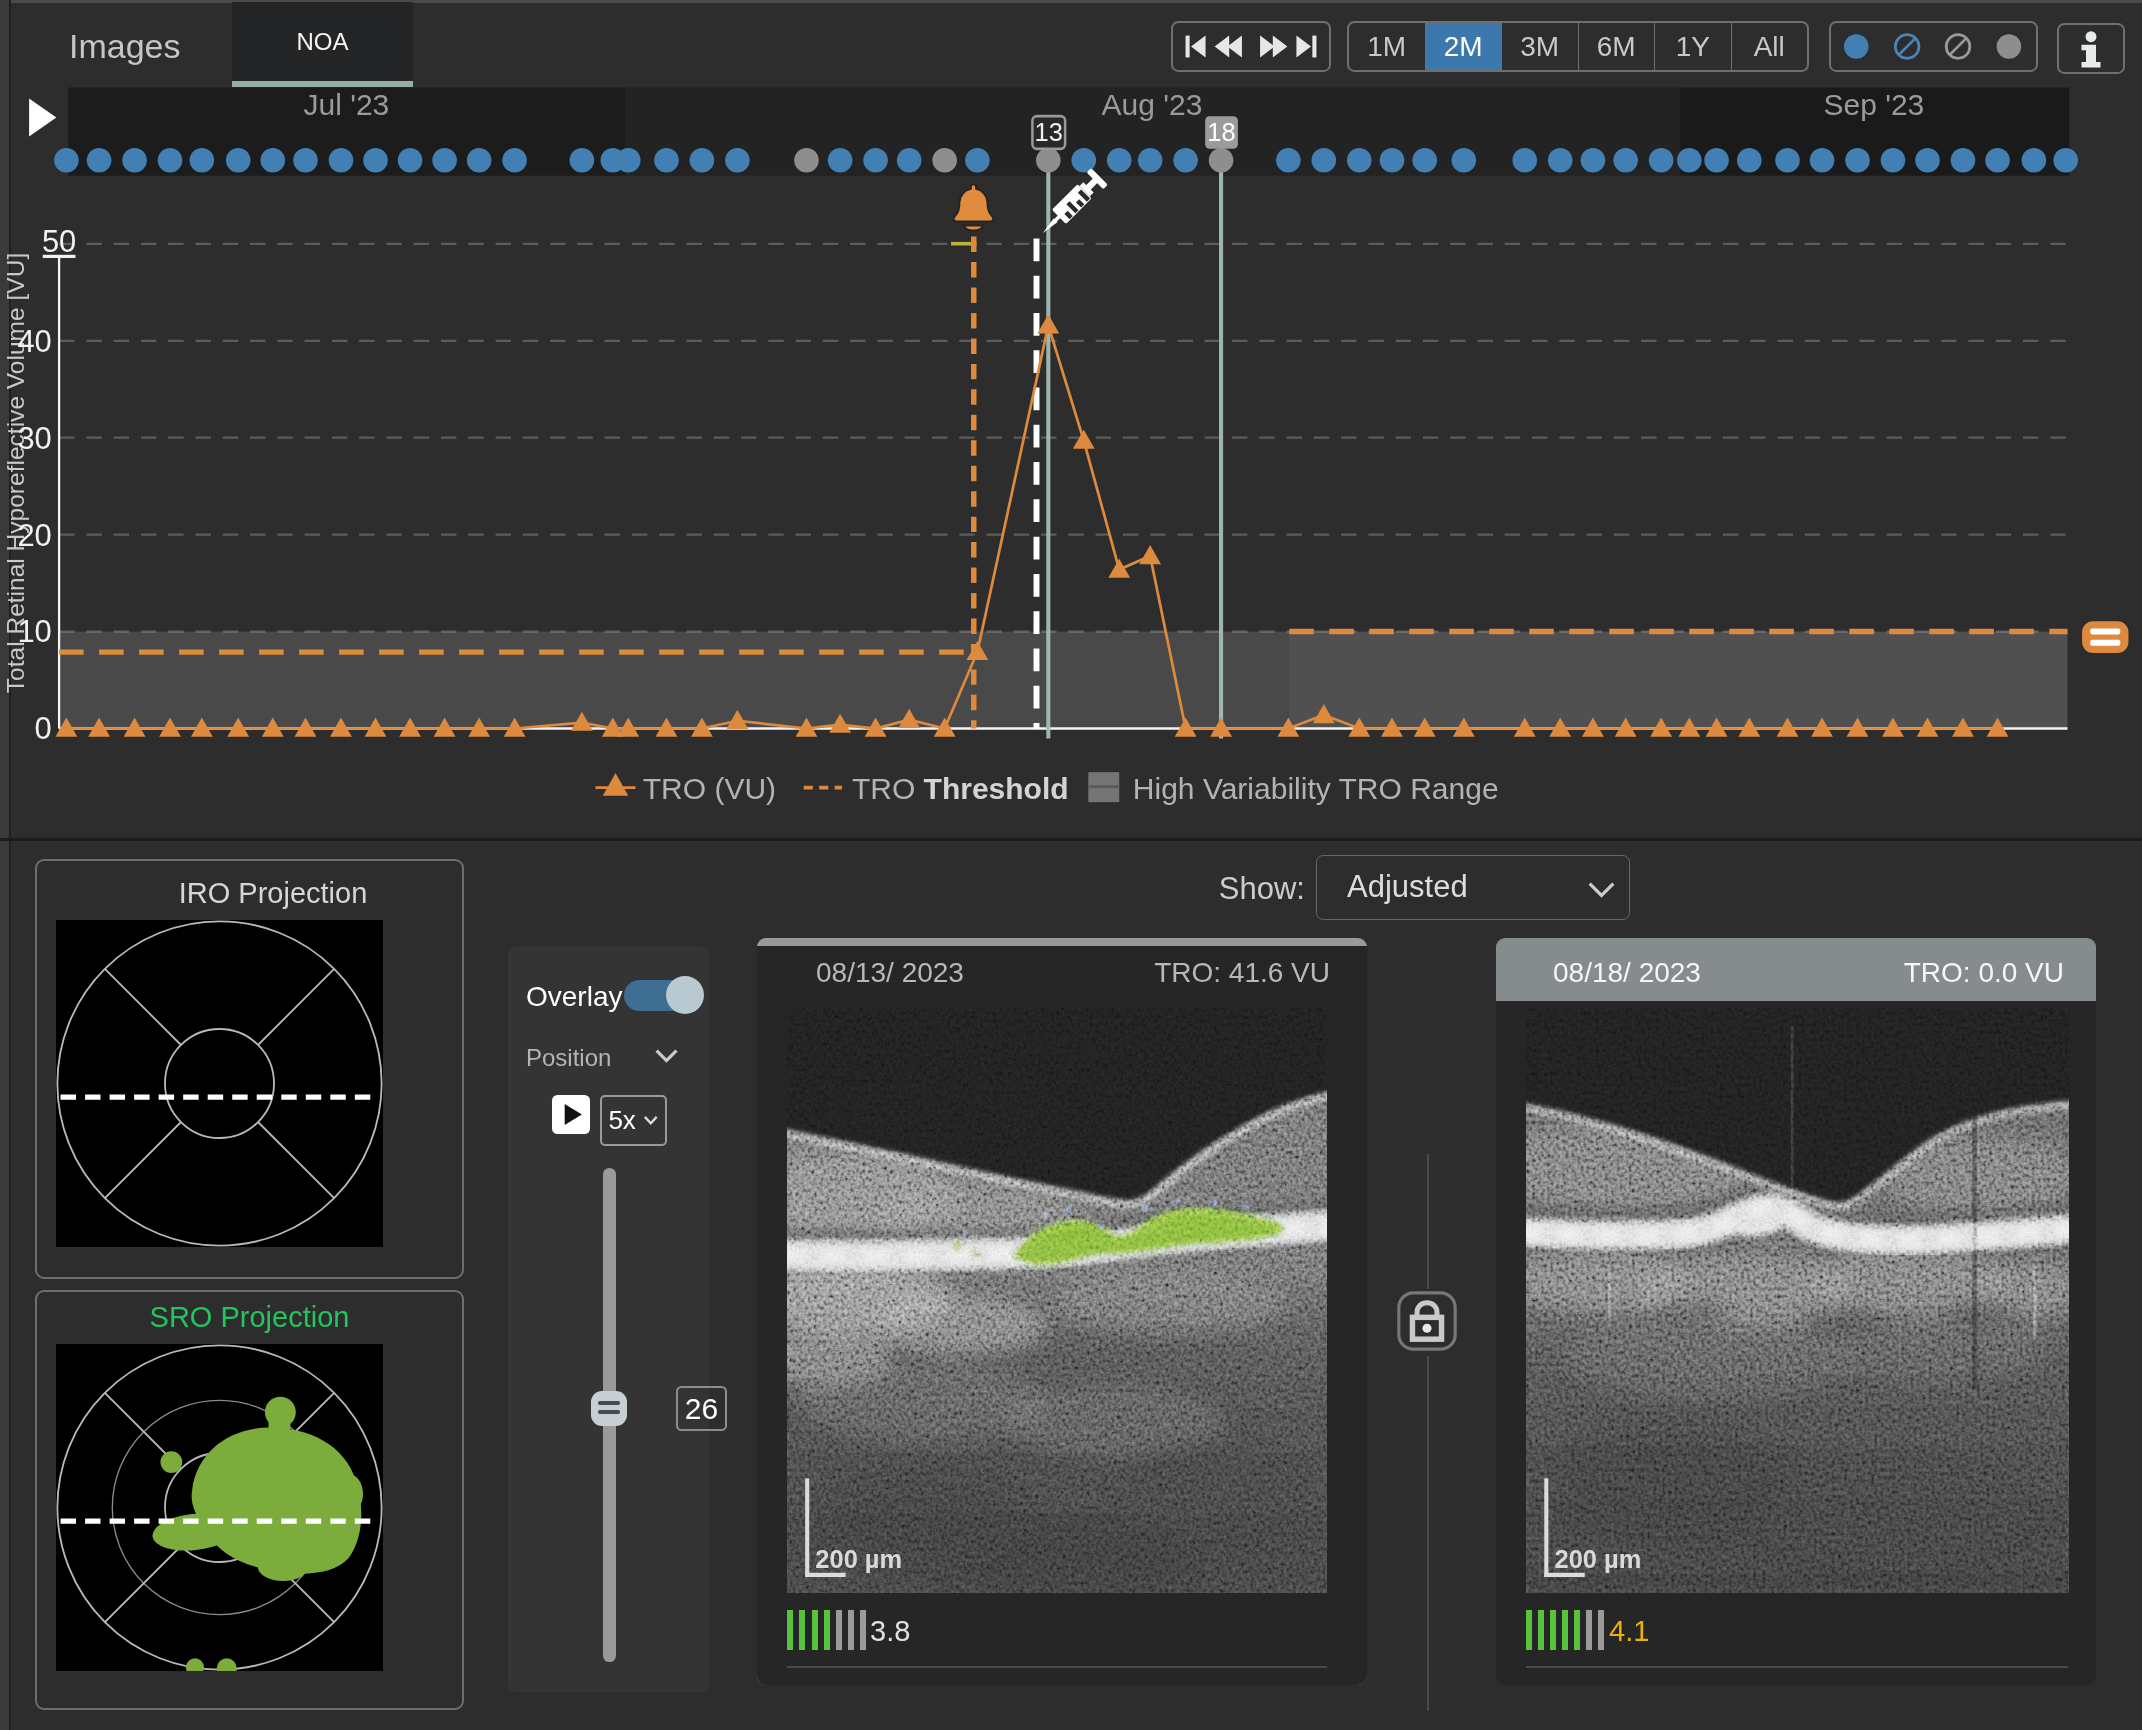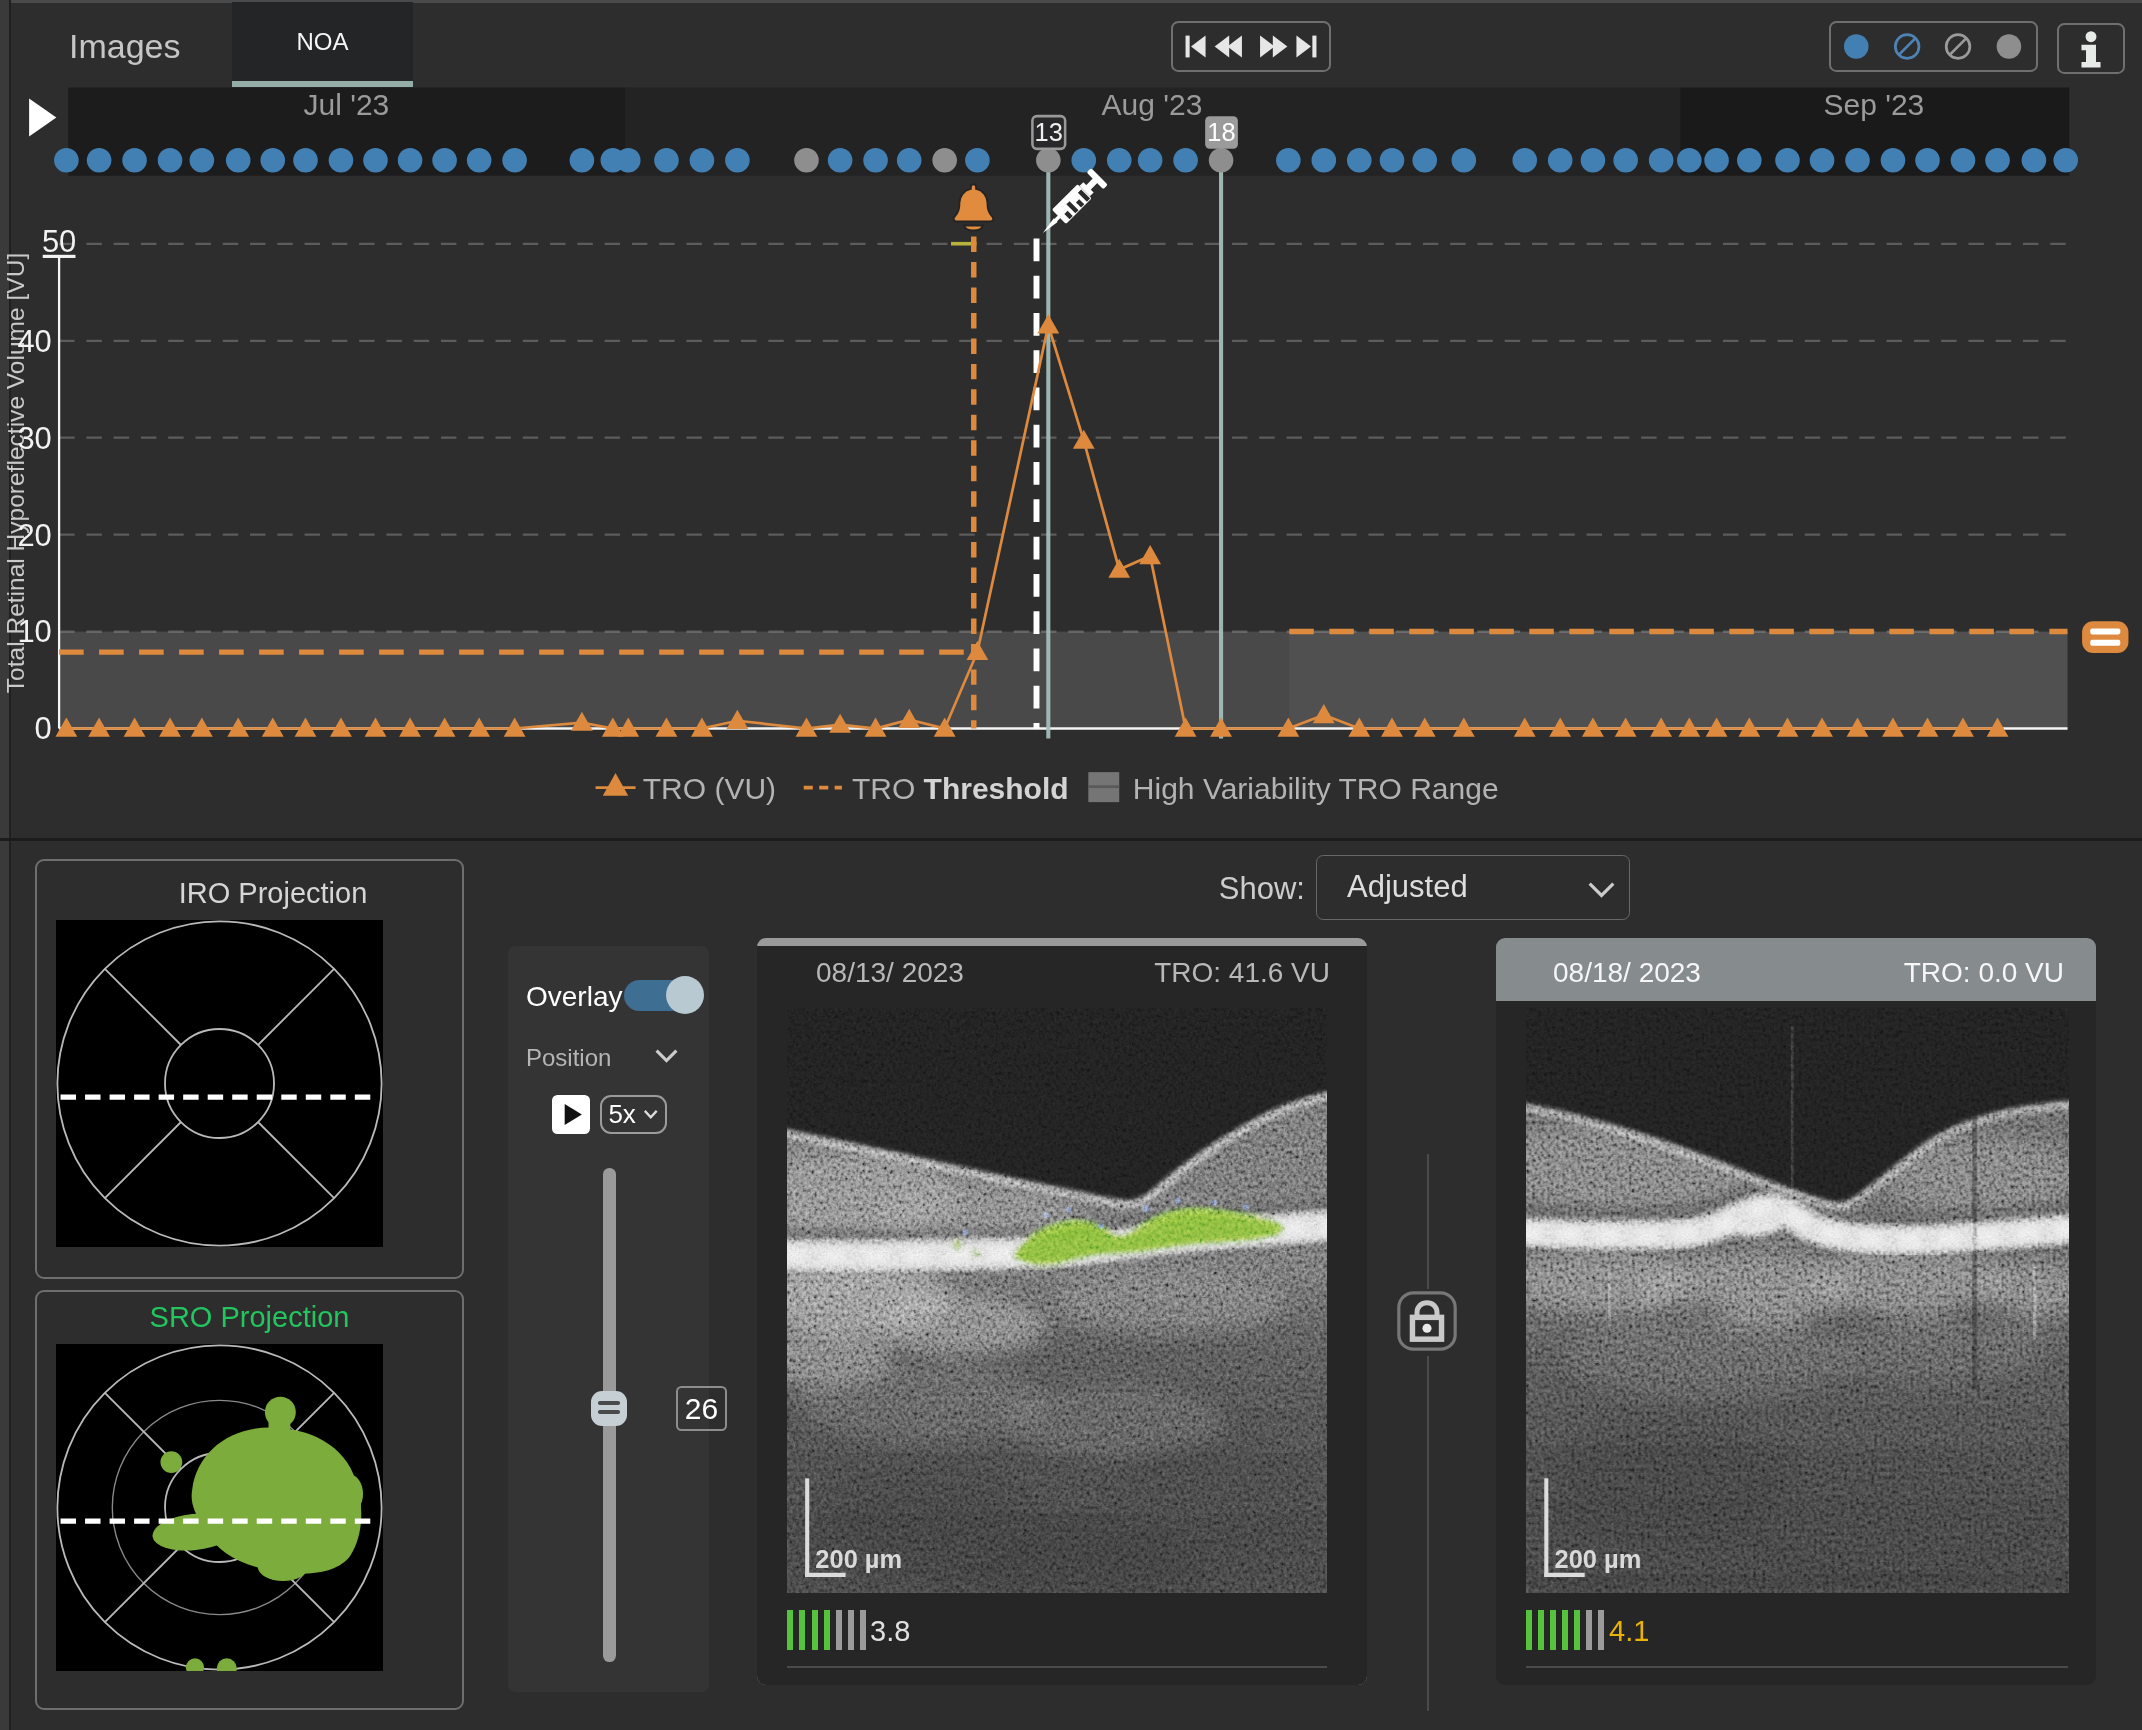--- a/index.html
+++ b/index.html
@@ -25,20 +25,28 @@
         <polygon points="38,16 38,40 22,28"></polygon>
 <polygon points="78,16 78,40 62,28"></polygon>
         <polygon points="64,16 64,40 48,28"></polygon>
 <polygon points="98,16 98,40 114,28"></polygon>
         <polygon points="112,16 112,40 128,28"></polygon>
 <polygon points="138,16 138,40 154,28"></polygon>
         <rect x="155.5" y="16" width="4.5" height="24"></rect>
 </g>
 </svg>
 
+<div class="abs" style="left:1347px;top:21px;width:462px;height:51px;border:2.3px solid #6f6f6f;border-radius:7.3px;display:flex;">
+<div style="flex:1;display:flex;align-items:center;justify-content:center;font-size:28px;color:#c9c9c9;border-right:1.8px solid #6f6f6f;">1M</div>
+<div style="flex:1;display:flex;align-items:center;justify-content:center;font-size:28px;color:#ffffff;background:#3c78ae;border-right:1.8px solid #6f6f6f;">2M</div>
+<div style="flex:1;display:flex;align-items:center;justify-content:center;font-size:28px;color:#c9c9c9;border-right:1.8px solid #6f6f6f;">3M</div>
+<div style="flex:1;display:flex;align-items:center;justify-content:center;font-size:28px;color:#c9c9c9;border-right:1.8px solid #6f6f6f;">6M</div>
+<div style="flex:1;display:flex;align-items:center;justify-content:center;font-size:28px;color:#c9c9c9;border-right:1.8px solid #6f6f6f;">1Y</div>
+<div style="flex:1;display:flex;align-items:center;justify-content:center;font-size:28px;color:#c9c9c9;">All</div>
+</div>
 
 <div class="abs" style="left:1829px;top:21px;width:209px;height:51px;border:2.3px solid #6f6f6f;border-radius:7.3px;"></div>
 <svg class="abs" style="left:1829px;top:21px;" width="209" height="51" viewBox="0 0 230 56">
 <circle cx="30" cy="28" r="13.5" fill="#4280b4"></circle>
 <g stroke="#4d84b5" stroke-width="3" fill="none">
 <circle cx="86" cy="28" r="13"></circle>
         <line x1="76.8" y1="37.2" x2="95.2" y2="18.8"></line>
 </g>
 <g stroke="#9b9b9b" stroke-width="3" fill="none">
 <circle cx="142" cy="28" r="13"></circle>
@@ -278,21 +286,21 @@
 <div class="abs" style="left:624px;top:980px;width:69px;height:31px;background:#3f6e93;border-radius:15.5px;"></div>
 <div class="abs" style="left:666px;top:976px;width:38px;height:38px;background:#b9c9d1;border-radius:50%;"></div>
 <div class="abs" style="left:526px;top:1044px;font-size:24px;color:#b5b5b5;">Position</div>
 <svg class="abs" style="left:653px;top:1047px;" width="27" height="18" viewBox="0 0 30 20">
       <polyline points="4,4 15,15 26,4" fill="none" stroke="#cccccc" stroke-width="3.5"></polyline>
     </svg>
 <div class="abs" style="left:552px;top:1095px;width:38px;height:39px;background:#ffffff;border-radius:5.5px;"></div>
 <svg class="abs" style="left:552px;top:1095px;" width="38" height="39" viewBox="0 0 42 43">
       <polygon points="14,10 14,33 33,21.5" fill="#111111"></polygon>
     </svg>
-<div class="abs" style="left:600px;top:1095px;width:67px;height:39px;border:2.3px solid #9b9b9b;border-radius:11px;color:#ffffff;font-size:26px;display:flex;align-items:center;justify-content:center;">5x&nbsp;<svg width="15.5" height="11" viewBox="0 0 17 12">
+<div class="abs" style="left:600px;top:1095px;width:67px;height:51px;border:2.3px solid #9b9b9b;border-radius:5px;color:#ffffff;font-size:26px;display:flex;align-items:center;justify-content:center;">5x&nbsp;<svg width="15.5" height="11" viewBox="0 0 17 12">
         <polyline points="2,2 8.5,9 15,2" fill="none" stroke="#dddddd" stroke-width="2.5"></polyline>
       </svg></div>
 <div class="abs" style="left:603px;top:1168px;width:12.7px;height:494px;background:#9a9a9a;border-radius:6.4px;"></div>
 <div class="abs" style="left:591px;top:1391px;width:36px;height:35px;background:#c6d0d4;border-radius:11px;"></div>
 <div class="abs" style="left:598px;top:1401px;width:22px;height:4.1px;background:#4a4a4a;border-radius:1.8px;"></div>
 <div class="abs" style="left:598px;top:1410px;width:22px;height:4.1px;background:#4a4a4a;border-radius:1.8px;"></div>
 <div class="abs" style="left:676px;top:1386px;width:51px;height:45px;border:2.3px solid #8d8d8d;border-radius:5.5px;color:#ffffff;font-size:30px;display:flex;align-items:center;justify-content:center;">26</div>
 
 <div class="abs" style="left:1123px;top:871px;width:182px;text-align:right;font-size:31px;color:#cccccc;">Show:</div>
 <div class="abs" style="left:1316px;top:855px;width:314px;height:65px;border:1.8px solid #686868;border-radius:7.3px;"></div>

